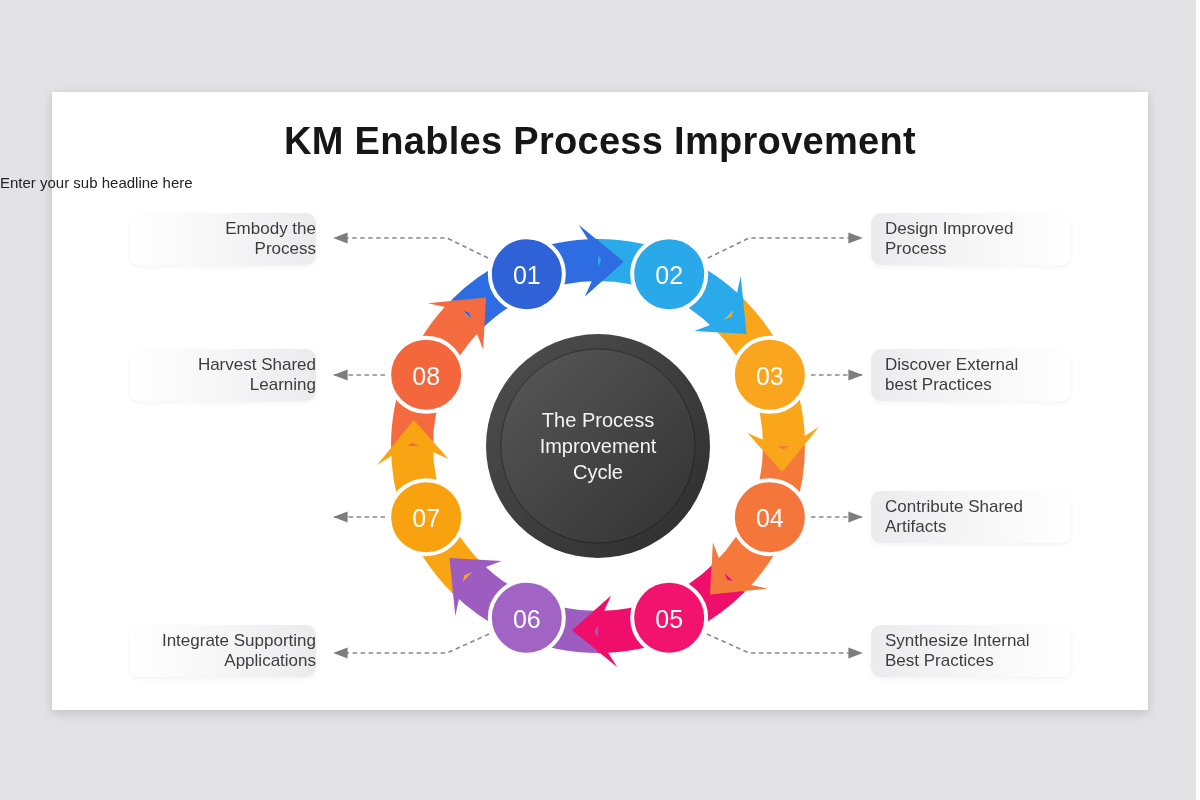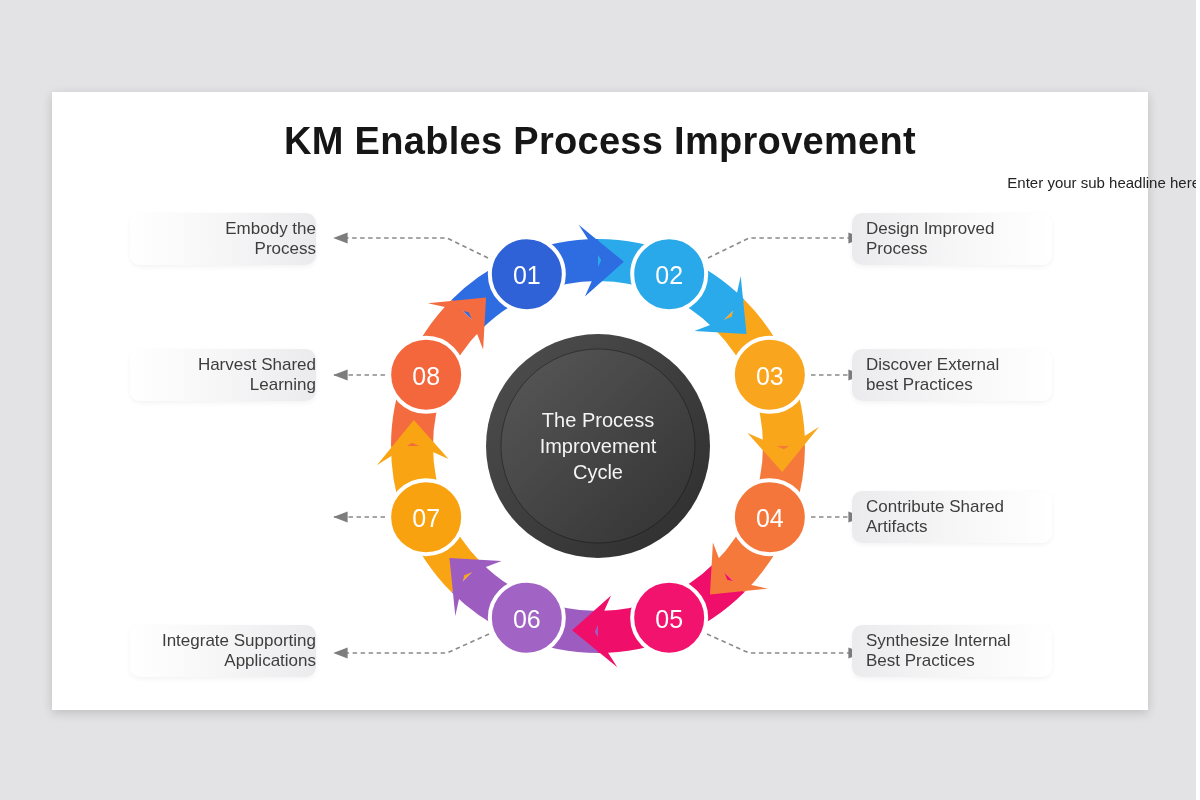--- a/index.html
+++ b/index.html
@@ -9,42 +9,42 @@
   }
   .card{
     position:absolute;left:52px;top:92px;width:1096px;height:618px;
     background:#ffffff;box-shadow:0 3px 10px rgba(0,0,0,0.16);
   }
   .title{
     position:absolute;top:120px;left:0;width:1200px;text-align:center;
     font-size:38px;font-weight:600;color:#161616;letter-spacing:0.3px;
   }
   .subtitle{
-    position:absolute;top:174px;left:0;width:1200px;text-align:right;
+    position:absolute;top:174px;left:0;width:1200px;text-align:left;
     font-size:15px;color:#232323;
   }
   #ring{position:absolute;left:0;top:0;}
   #ring text{
     font-family:"Liberation Sans",sans-serif;font-size:25px;fill:#ffffff;
   }
   .center-text{
     position:absolute;left:523px;top:407px;width:150px;text-align:center;
     color:#f4f4f4;font-size:20px;line-height:1.3;
   }
   .lb{
     position:absolute;width:186px;height:52px;border-radius:10px;
     display:flex;align-items:center;font-size:17px;line-height:1.2;
     color:#3d3d3d;white-space:pre-line;box-shadow:0 2px 5px rgba(0,0,0,0.05);
   }
   .lb.left{
     right:880px;justify-content:flex-end;text-align:right;
     background:linear-gradient(to left,#ebebed 0%,#f7f7f8 55%,#ffffff 100%);
   }
   .lb.right{
-    left:852px;justify-content:flex-start;text-align:left;padding-left:14px;
+    left:871px;justify-content:flex-start;text-align:left;padding-left:14px;
     background:linear-gradient(to right,#ebebed 0%,#f7f7f8 55%,#ffffff 100%);
   }
   .r0{top:213px}.r1{top:349px}.r2{top:491px}.r3{top:625px}
 </style>
 </head>
 <body>
 
 <div class="stage">
   <div class="card"></div>
 

